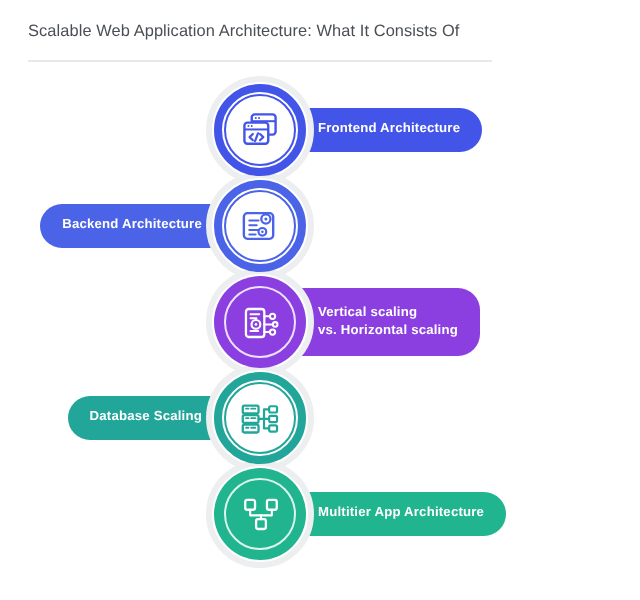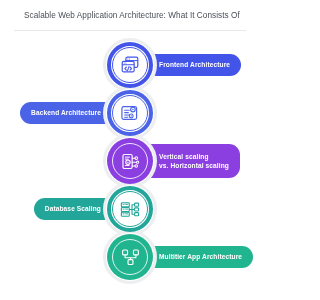--- a/index.html
+++ b/index.html
@@ -11,21 +11,21 @@
     width: 260px;
     height: 300px;
     overflow: hidden;
     font-family: "Liberation Sans", sans-serif;
     position: relative;
   }
 
   
   #header {
     position: absolute;
-    top: 0; left: 10px;
+    top: 0; left: 0;
     width: 260px;
     height: 32px;
     box-sizing: border-box;
     padding: 11px 0 0 14px;
   }
   #header-title {
     font-size: 8.2px;
     line-height: 10px;
     color: #4a4f55;
     letter-spacing: 0.05px;

